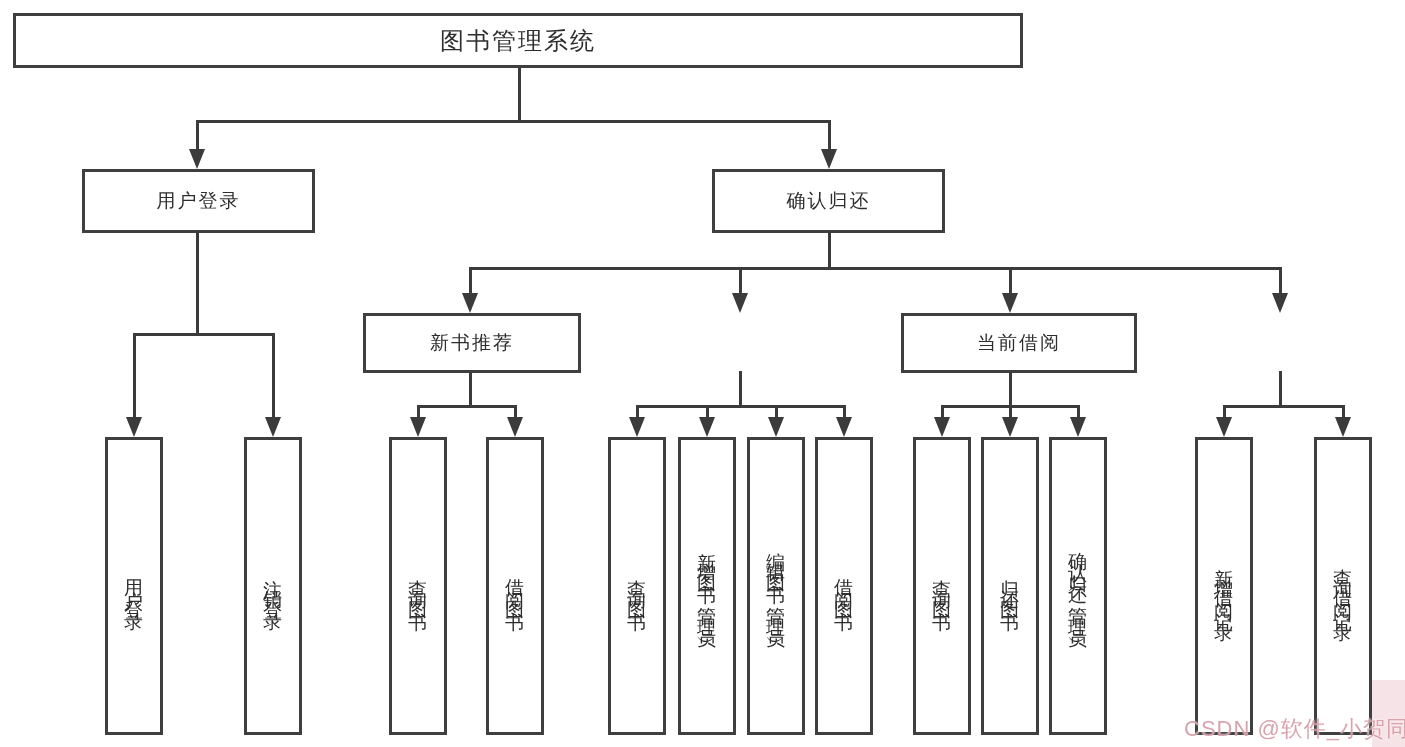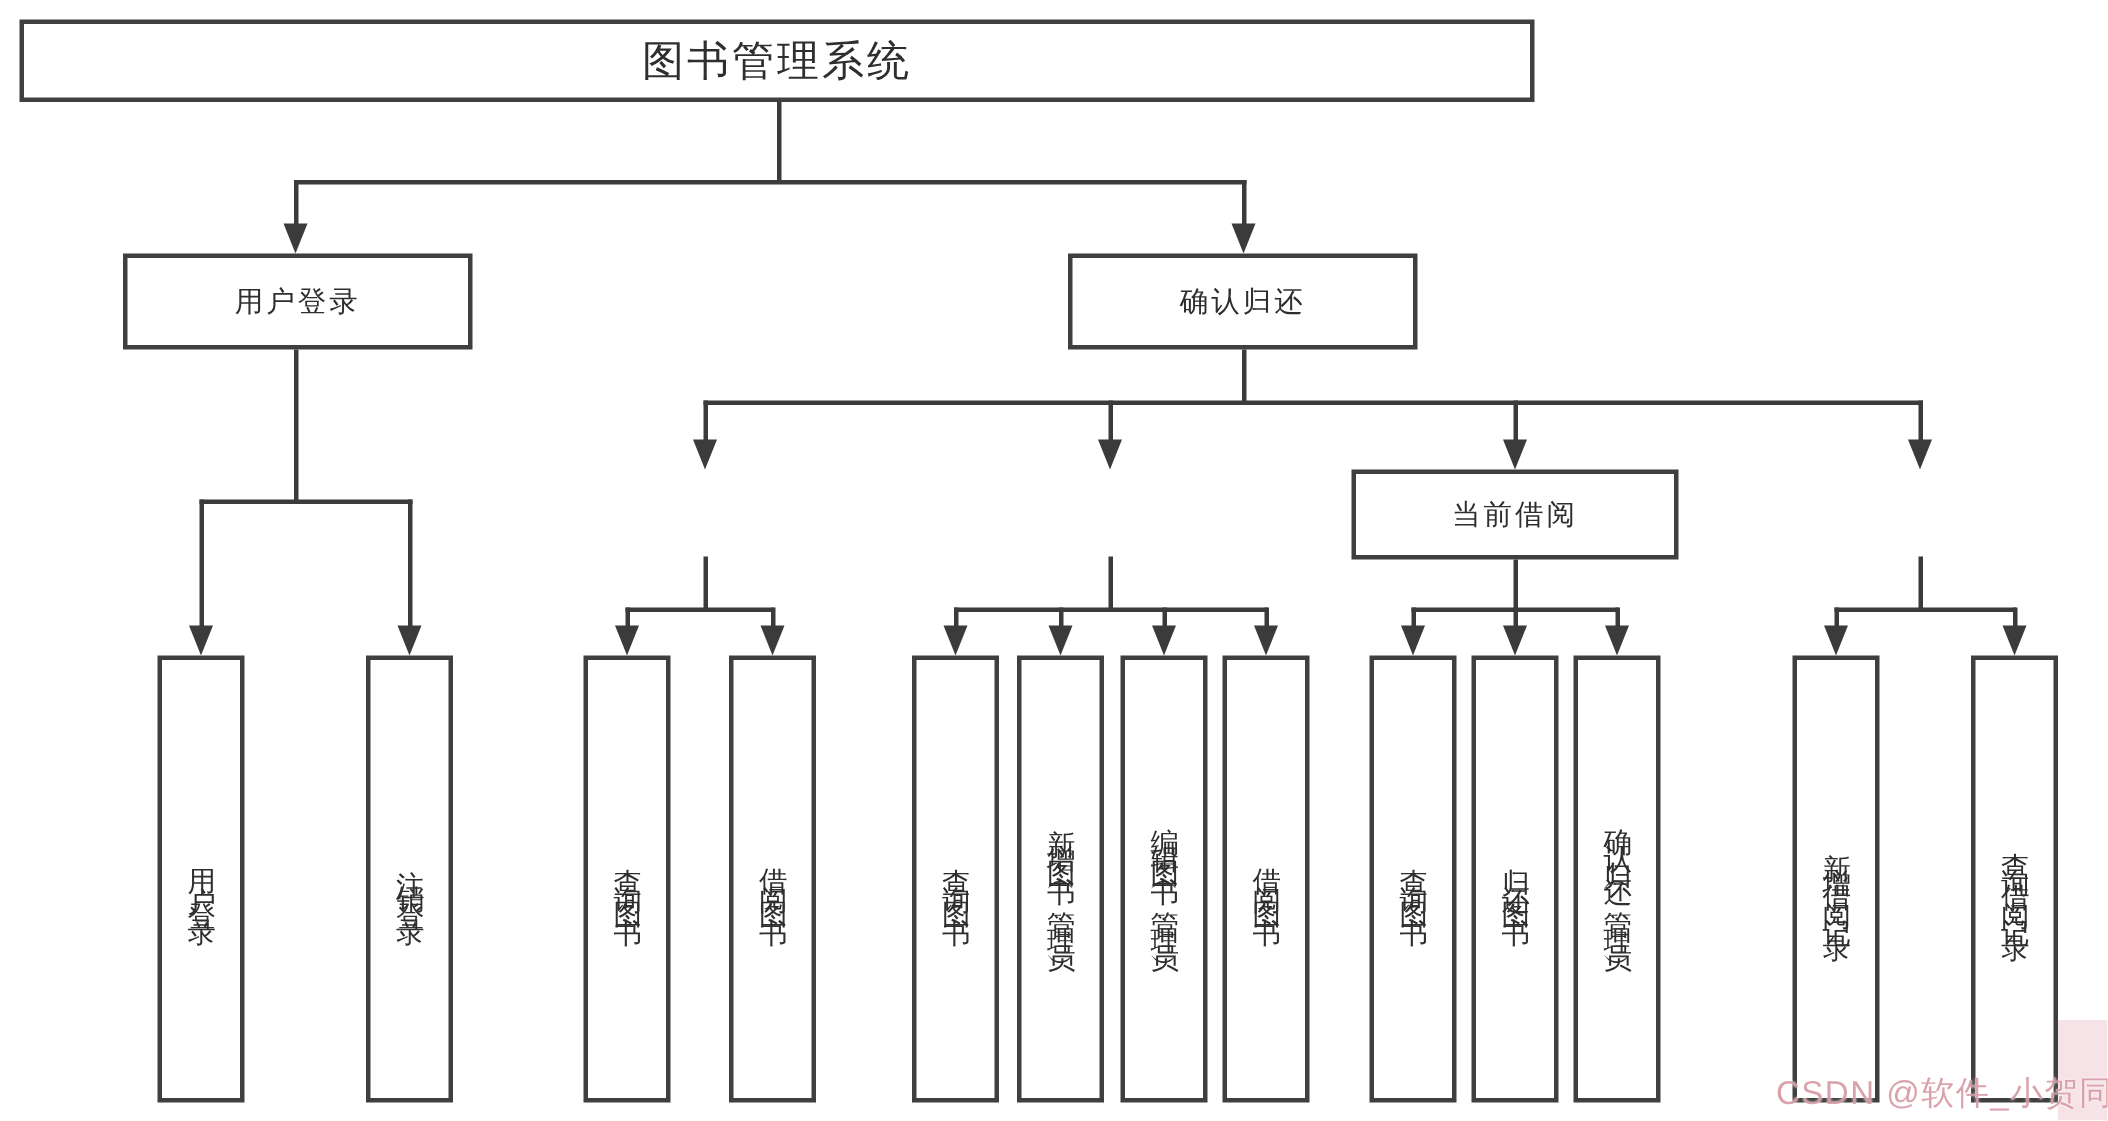--- a/index.html
+++ b/index.html
@@ -30,21 +30,21 @@
     align-items: center;
     justify-content: center;
     color: var(--text);
   }
   .hlabel {
     font-size: 19px;
     letter-spacing: 2px;
     color: var(--text);
     white-space: nowrap;
   }
-  .root-label { font-size: 28px; }
+  .root-label { font-size: 24px; }
   .leaf {
     top: 437px;
     height: 298px;
     width: 58px;
   }
   .vtext {
     writing-mode: vertical-rl;
     font-size: 19px;
     letter-spacing: 11px;
     color: var(--text);
@@ -157,21 +157,24 @@
     <span class="hlabel root-label">图书管理系统</span>
   </div>
 
   <div class="box" style="left:82px;top:169px;width:233px;height:64px">
     <span class="hlabel">用户登录</span>
   </div>
   <div class="box" style="left:712px;top:169px;width:233px;height:64px">
     <span class="hlabel">确认归还</span>
   </div>
 
-  <div class="box" style="left:901px;top:313px;width:218px;height:60px">
+  <div class="box" style="left:363px;top:313px;width:218px;height:60px">
+    <span class="hlabel">新书推荐</span>
+  </div>
+  <div class="box" style="left:901px;top:313px;width:236px;height:60px">
     <span class="hlabel">当前借阅</span>
   </div>
 
   <div class="box leaf" style="left:105px">
     <span class="vtext">用户登录</span>
   </div>
   <div class="box leaf" style="left:244px">
     <span class="vtext">注销登录</span>
   </div>
 

